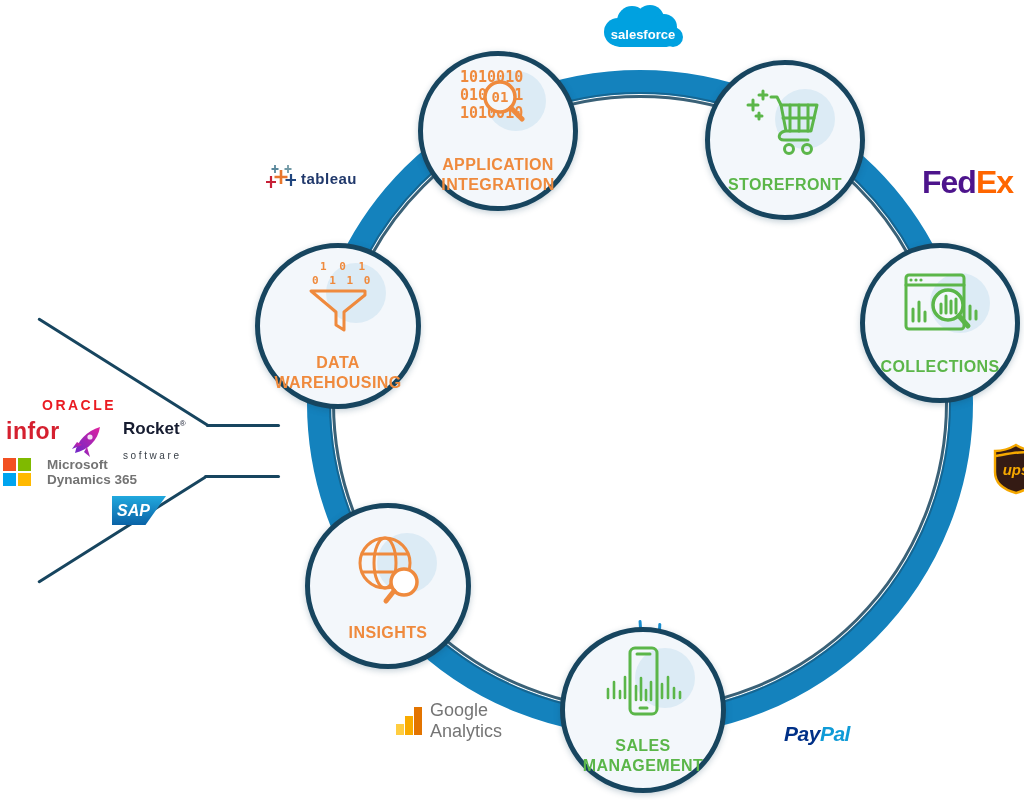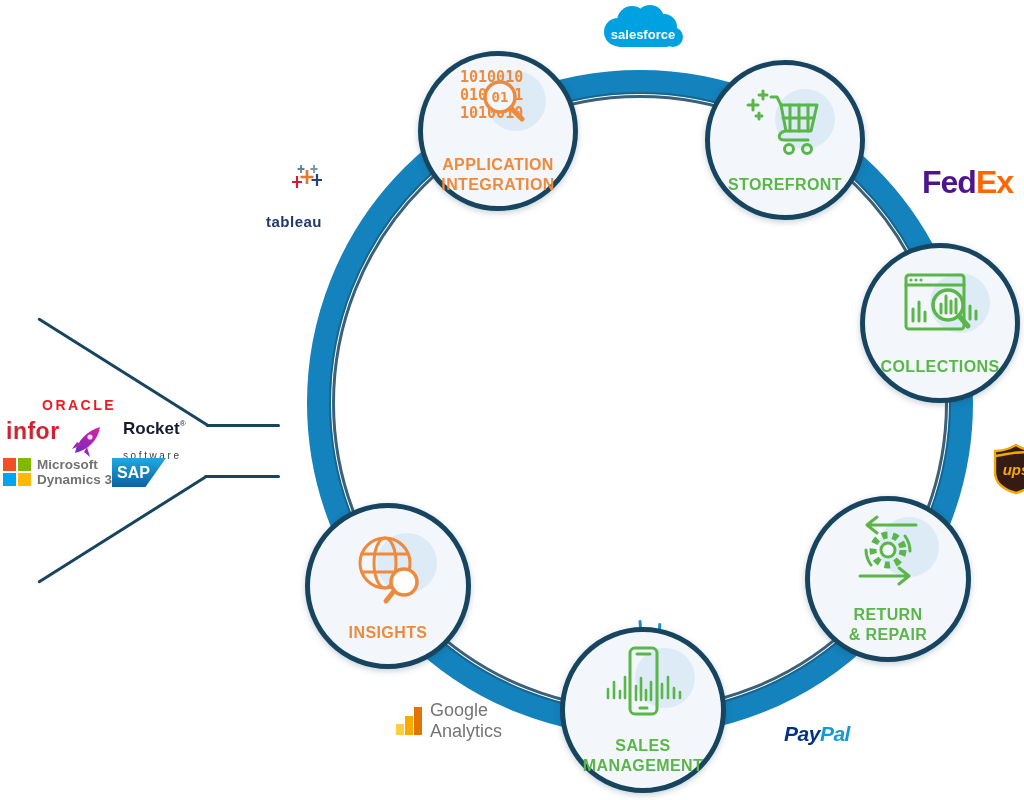--- a/index.html
+++ b/index.html
@@ -36,32 +36,32 @@
   .logo{position:absolute;z-index:3;}
   .fedex{font-weight:800;font-size:32px;letter-spacing:-1px;}
   .fedex .fed{color:var(--fedex-purple);} .fedex .ex{color:var(--fedex-orange);}
   .oracle{color:var(--oracle-red);font-weight:700;font-size:14px;letter-spacing:2.5px;}
   .infor{color:var(--infor-red);font-weight:800;font-size:23px;letter-spacing:.5px;}
   .rocket{display:flex;align-items:center;gap:19px;}
   .rocket .rtxt{line-height:1;}
   .rocket .rname{color:var(--rocket-dark);font-weight:800;font-size:17px;}
   .rocket .rreg{font-size:8px;vertical-align:top;color:var(--rocket-dark);}
   .rocket .rsub{color:#3a4149;font-size:10px;letter-spacing:2.6px;font-weight:400;margin-top:14px;}
-  .ms{display:flex;align-items:center;gap:6px;}
+  .ms{display:flex;align-items:center;gap:16px;}
   .msgrid{display:grid;grid-template-columns:13px 13px;grid-template-rows:13px 13px;gap:2px;}
   .msgrid span{display:block;}
   .mstxt{color:var(--ms-gray);font-size:13.5px;font-weight:700;line-height:1.12;}
   .sap{width:54px;height:29px;background:linear-gradient(180deg,#21a9de,#0a62a6);
        clip-path:polygon(0 0,100% 0,62% 100%,0 100%);color:#fff;font-weight:800;
-       font-size:16px;line-height:29px;padding-left:5px;box-sizing:border-box;}
+       font-style:italic;font-size:16px;line-height:29px;padding-left:5px;box-sizing:border-box;margin-top:38px;}
   .paypal{font-weight:800;font-style:italic;font-size:21px;letter-spacing:-.5px;}
   .paypal .pay{color:var(--paypal-dark);} .paypal .pal{color:var(--paypal-light);}
   .ga{display:flex;align-items:center;gap:6px;}
   .gatxt{color:var(--ga-gray);font-size:18px;font-weight:400;line-height:1.15;}
-  .tableau{display:flex;align-items:flex-end;gap:21px;flex-direction:column;}
+  .tableau{display:flex;align-items:center;gap:5px;}
   .tabtxt{color:var(--tableau-navy);font-weight:700;font-size:15px;letter-spacing:.5px;}
 </style>
 </head>
 <body>
 
 <div class="stage">
 
   <div class="ring"></div>
   <div class="line d1"></div>
   <div class="line h1"></div>
@@ -124,36 +124,20 @@
           <path d="M42 33 H73"></path>
           <path d="M44 46 C37 48 36 55 43 55 H67"></path>
           <circle cx="48" cy="64" r="4.5"></circle>
           <circle cx="66" cy="64" r="4.5"></circle>
         </g>
       </svg>
     </div>
     <div class="nlabel">STOREFRONT</div>
   </div>
 
-  <div class="node green" style="left:805px;top:496px;width:166px;height:166px;">
-    <div class="iconwrap">
-      <svg width="90" height="76" viewBox="0 0 90 76">
-        <g stroke="var(--green)" stroke-width="3" fill="none" stroke-linecap="round" stroke-linejoin="round">
-          <path d="M73 12 H26 M34 4 L24 12 L34 20"></path>
-          <path d="M17 63 H64 M56 55 L66 63 L56 71"></path>
-          <path d="M28 52 Q23 45 23 37"></path>
-          <path d="M62 23 Q67 30 67 38"></path>
-        </g>
-        <circle cx="45" cy="37" r="15" fill="none" stroke="var(--green)" stroke-width="7" stroke-dasharray="5.5 5.2"></circle>
-        <circle cx="45" cy="37" r="7" fill="var(--node-fill)" stroke="var(--green)" stroke-width="3"></circle>
-      </svg>
-    </div>
-    <div class="nlabel">RETURN
-&amp; REPAIR</div>
-  </div>
 
   <div class="node green" style="left:560px;top:627px;width:166px;height:166px;">
     <div class="iconwrap">
       <svg width="92" height="76" viewBox="0 0 92 76">
         <g stroke="var(--green)" stroke-width="3" fill="none" stroke-linecap="round">
           <rect x="33" y="4" width="27" height="66" rx="5"></rect>
           <line x1="40" y1="10" x2="53" y2="10"></line>
           <line x1="43" y1="64" x2="50" y2="64"></line>
         </g>
         <g stroke="var(--green)" stroke-width="2.6" stroke-linecap="round">
@@ -176,20 +160,33 @@
           <line x1="17" y1="25" x2="63" y2="25"></line>
           <line x1="17" y1="43" x2="63" y2="43"></line>
         </g>
         <circle cx="59" cy="53" r="13" fill="#ffffff" stroke="var(--orange)" stroke-width="3.5"></circle>
         <line x1="49" y1="62" x2="41" y2="72" stroke="var(--orange)" stroke-width="5" stroke-linecap="round"></line>
       </svg>
     </div>
     <div class="nlabel">INSIGHTS</div>
   </div>
 
+  <div class="node orange" style="left:255px;top:243px;width:166px;height:166px;">
+    <div class="iconwrap">
+      <svg width="84" height="78" viewBox="0 0 84 78">
+        <g font-family="DejaVu Sans Mono,monospace" font-size="11" font-weight="bold" fill="var(--orange)">
+          <text x="24" y="11" letter-spacing="3">1 0 1</text>
+          <text x="16" y="25" letter-spacing="2">0 1 1 0</text>
+        </g>
+        <path d="M15 32 H69 L69 36 L48 53 V71 L40 66 V53 Z" fill="none" stroke="var(--orange)" stroke-width="3" stroke-linejoin="round"></path>
+      </svg>
+    </div>
+    <div class="nlabel">DATA
+WAREHOUSING</div>
+  </div>
 
   <div class="logo" style="left:594px;top:2px;">
     <svg width="96" height="56" viewBox="0 0 96 56">
       <g fill="var(--sf-blue)">
         <circle cx="24" cy="30" r="14"></circle>
         <circle cx="38" cy="19" r="15"></circle>
         <circle cx="56" cy="17" r="14"></circle>
         <circle cx="70" cy="25" r="13"></circle>
         <circle cx="79" cy="35" r="10"></circle>
         <rect x="16" y="26" width="66" height="19" rx="9.5"></rect>

